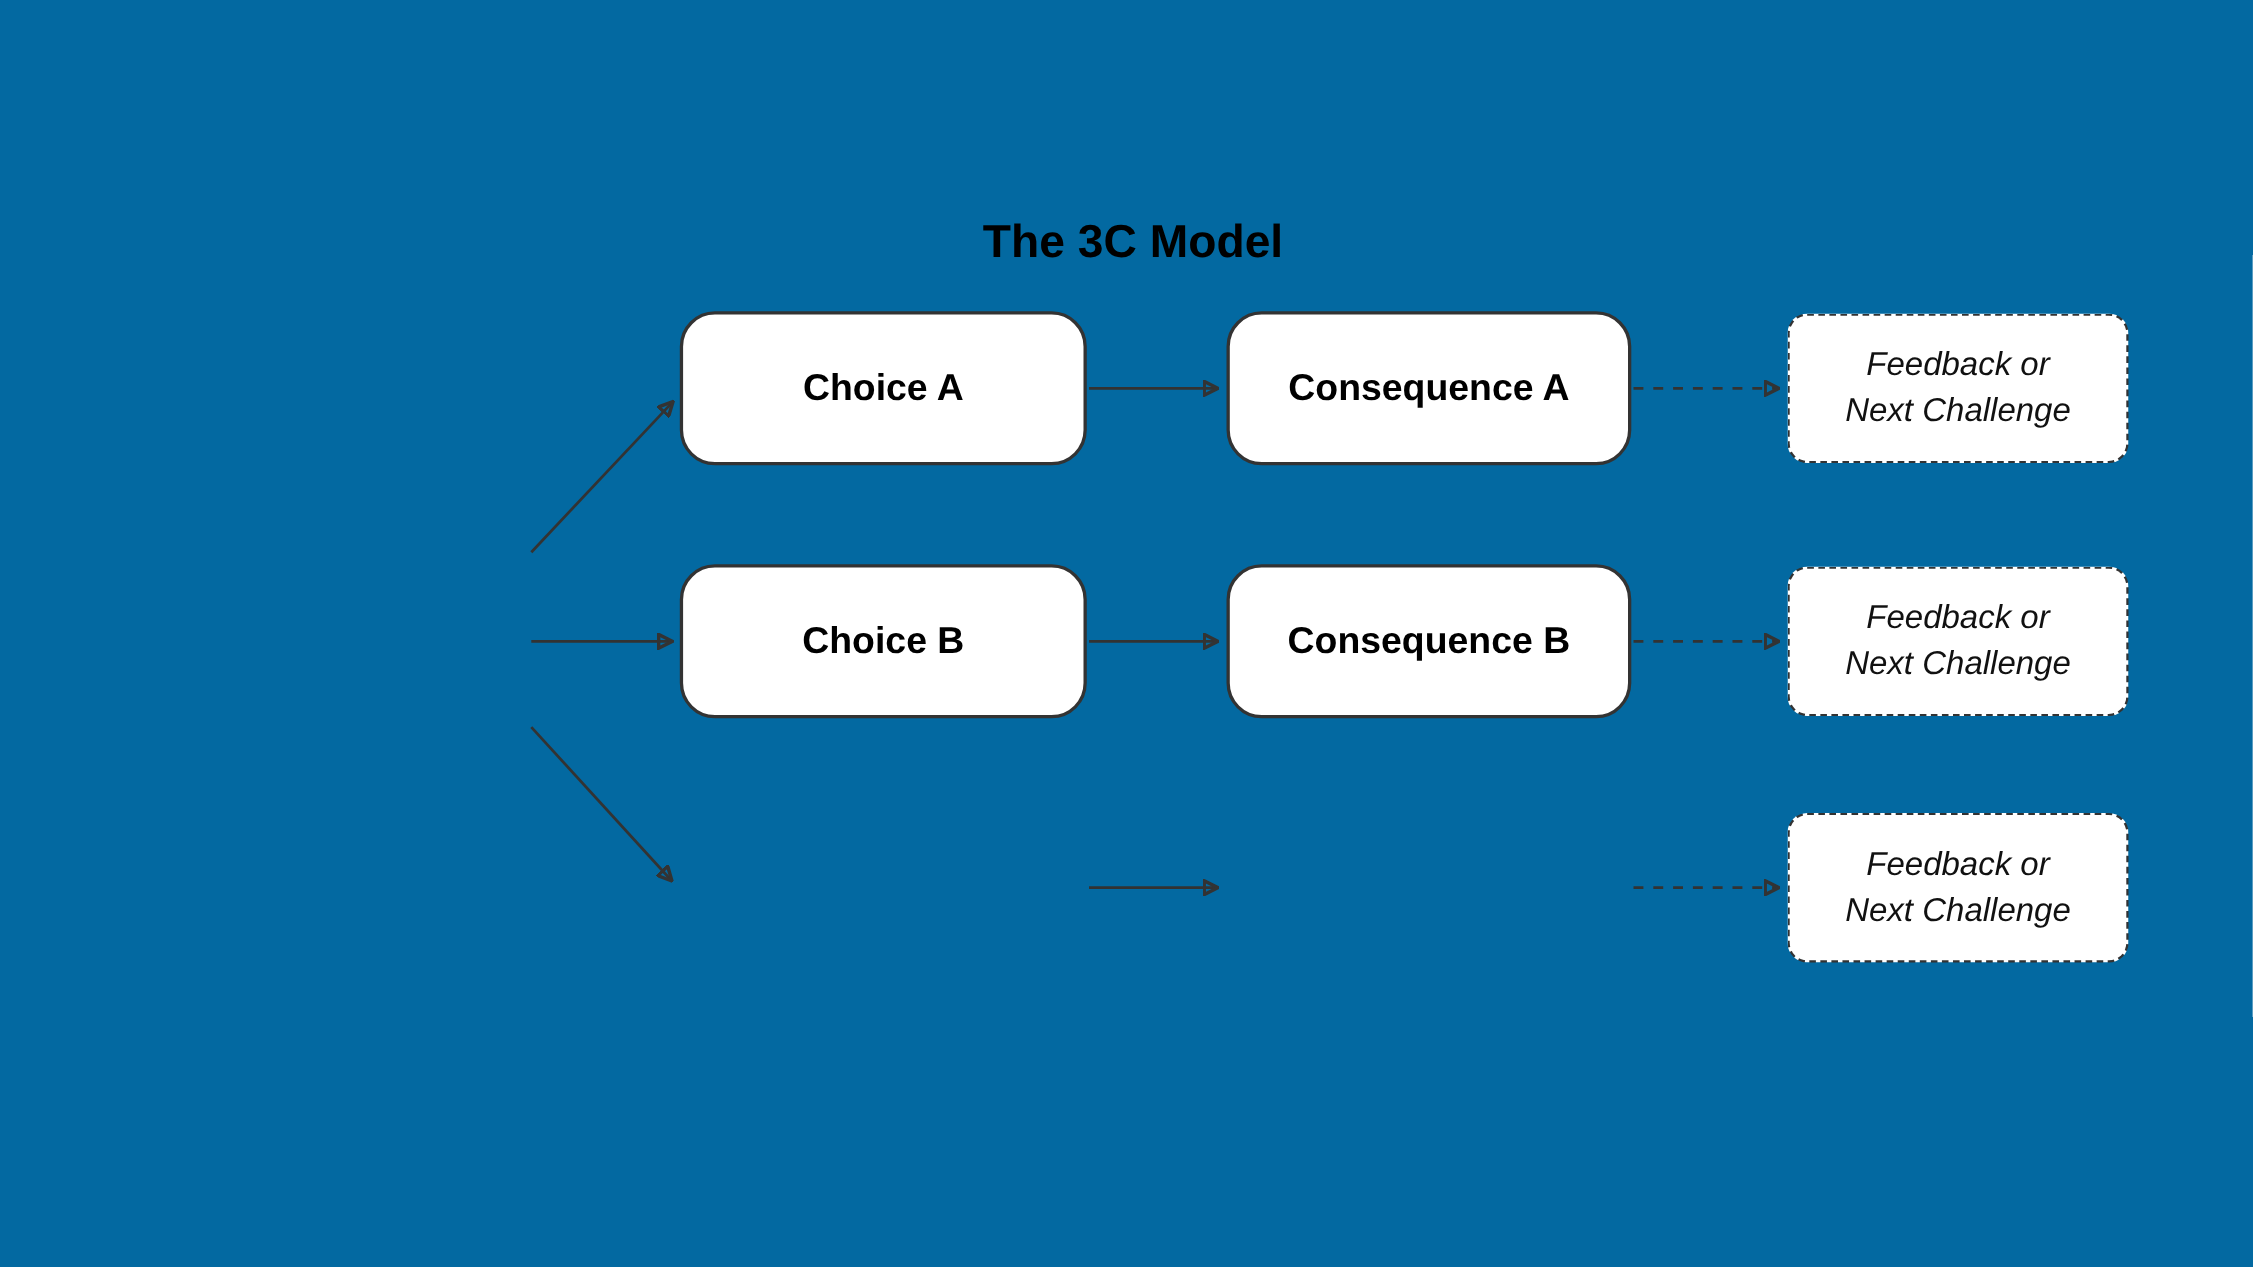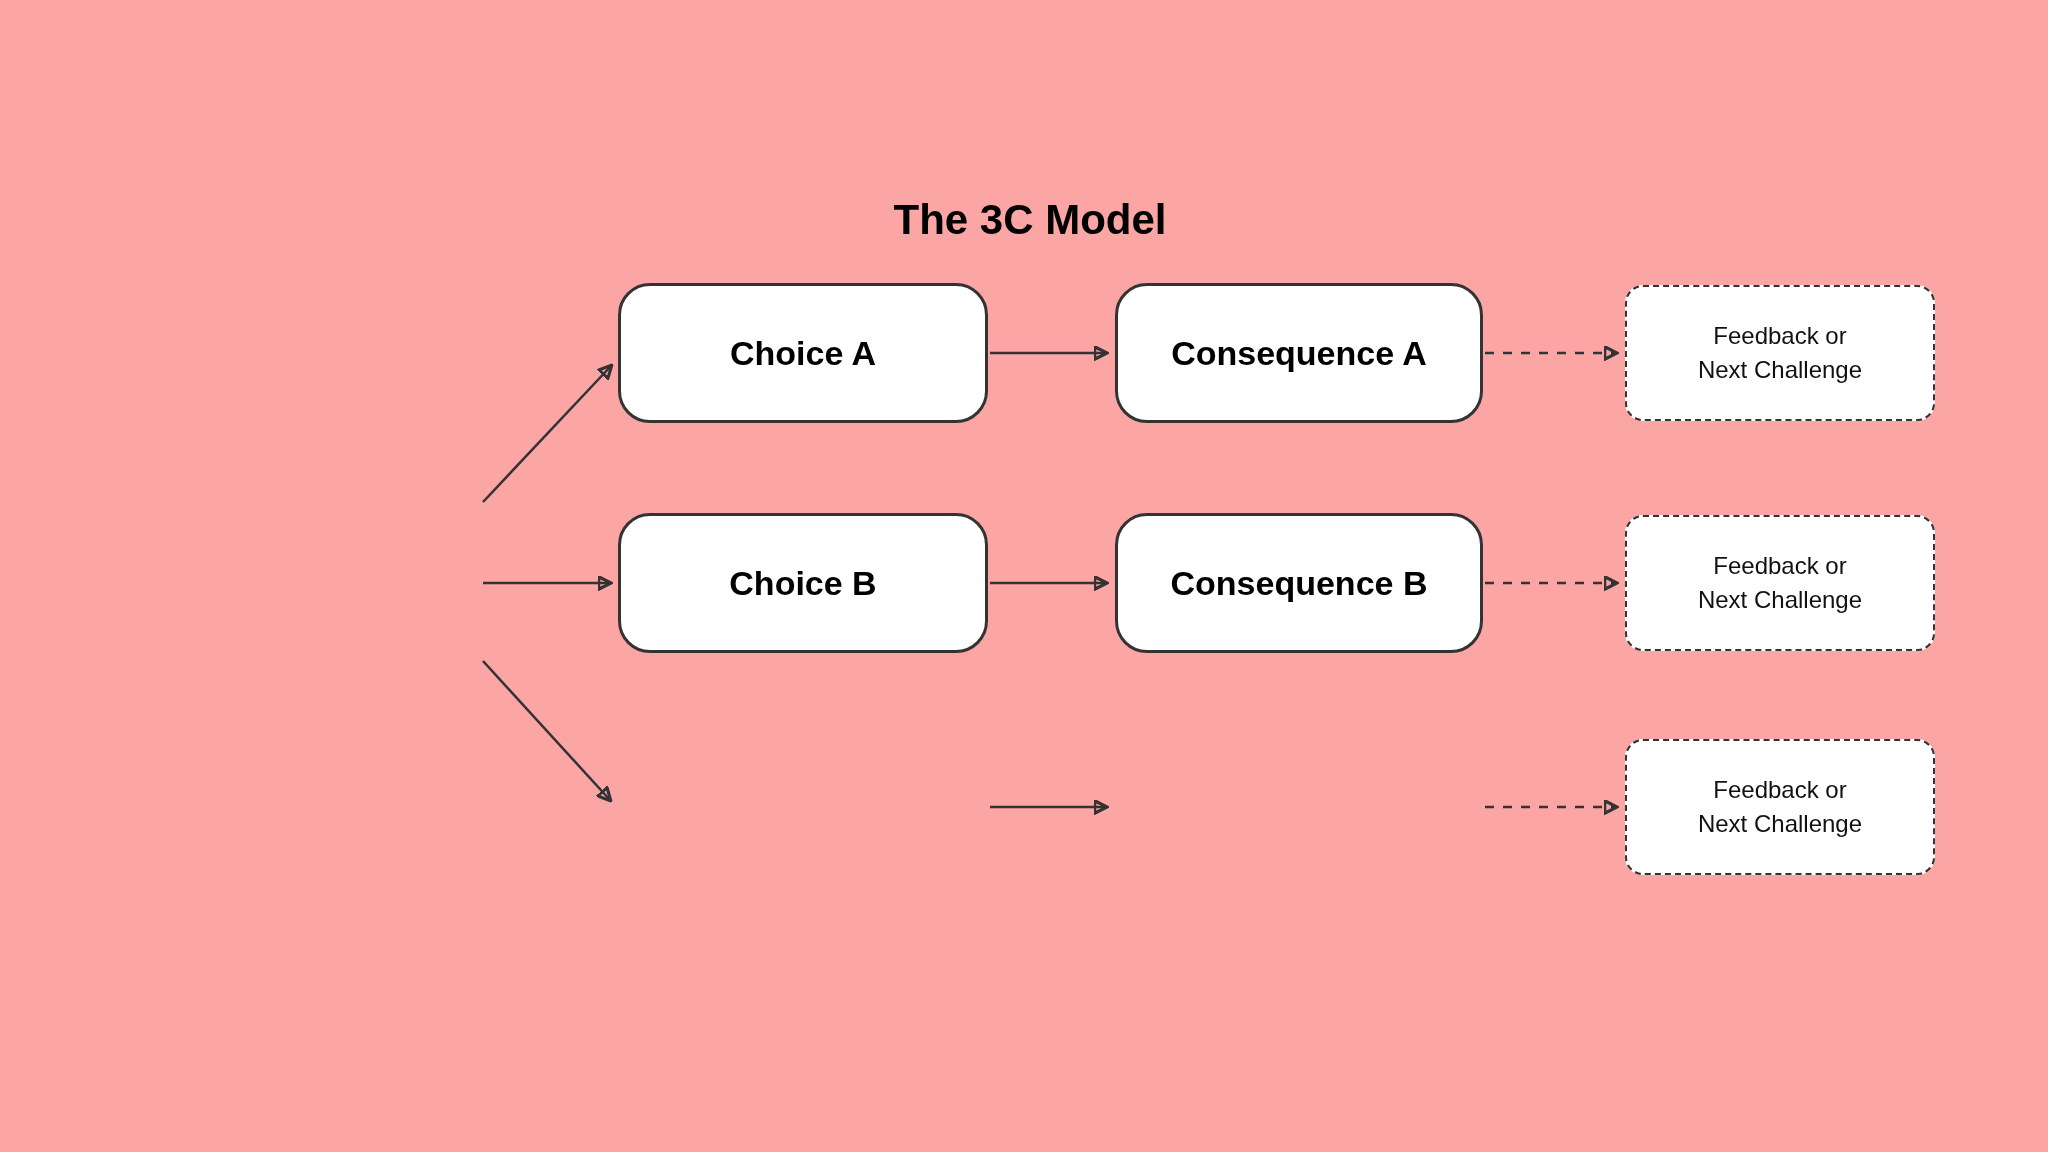--- a/index.html
+++ b/index.html
@@ -4,21 +4,21 @@
 <style>
   html, body {
     margin: 0;
     padding: 0;
     background: #ffffff;
   }
   .canvas {
     position: relative;
     width: 2048px;
     height: 1152px;
-    background: #fca5a5;
+    background: #0369a1;
     font-family: "Liberation Sans", sans-serif;
     overflow: hidden;
   }
   .title {
     position: absolute;
     top: 196px;
     left: 1030px;
     transform: translateX(-50%);
     font-size: 42px;
     font-weight: bold;
@@ -67,21 +67,22 @@
     border: 2px dashed #333333;
     border-radius: 18px;
   }
   .row-a { top: 283px; }
   .row-b { top: 513px; }
   .row-c { top: 737px; }
   .col-feedback.row-a { top: 285px; }
   .col-feedback.row-b { top: 515px; }
   .col-feedback.row-c { top: 739px; }
   .feedback-text {
-    font-size: 24px;
+    font-size: 30px;
+    font-style: italic;
     color: #111111;
     line-height: 1.4;
   }
   .arrows {
     position: absolute;
     left: 0;
     top: 0;
     width: 2048px;
     height: 1152px;
     pointer-events: none;

